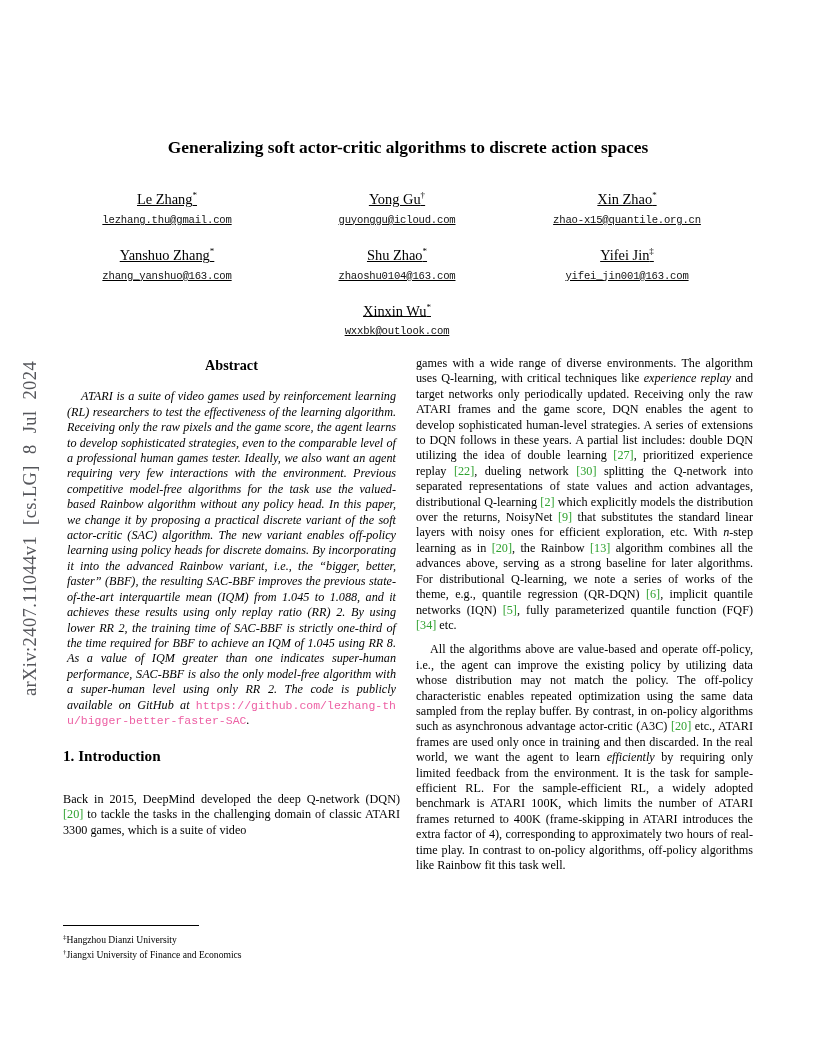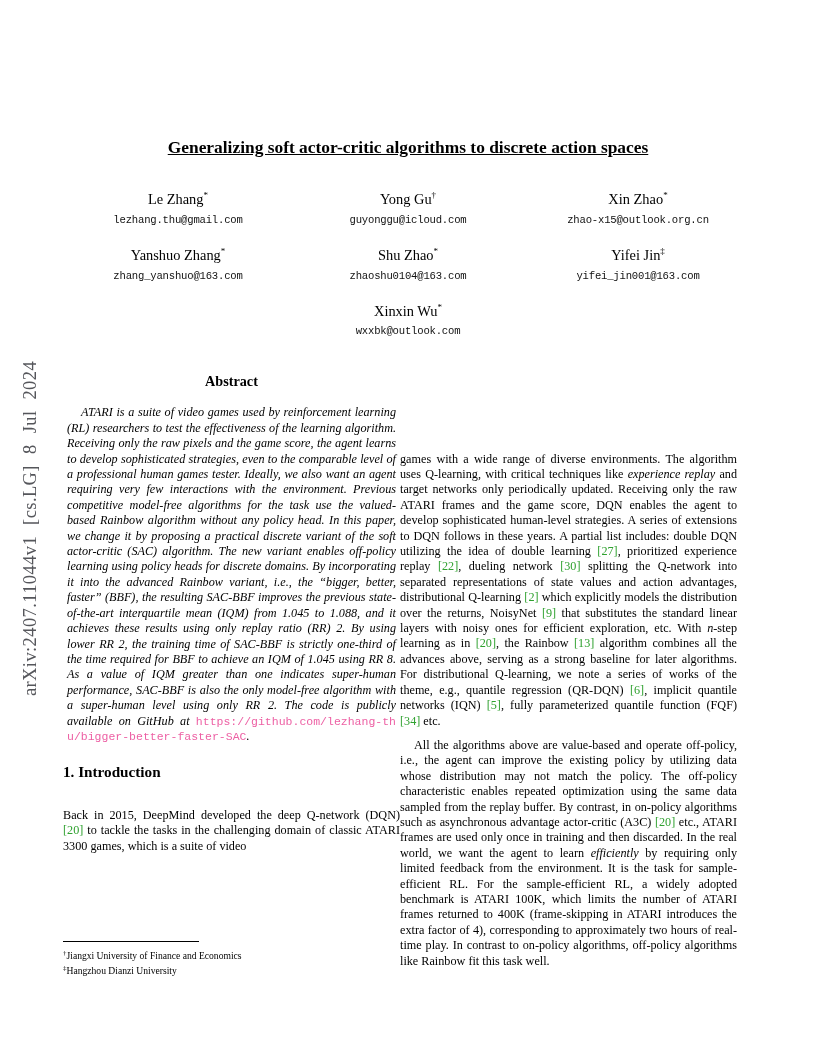--- a/index.html
+++ b/index.html
@@ -22,40 +22,40 @@
     font-size: 18.5px;
     word-spacing: 6px;
     letter-spacing: 0.4px;
     color: var(--banner, #55565b);
   }
 
   .title {
     position: absolute; top: 137px; left: 0;
     width: 100%; margin: 0;
     text-align: center;
-    font-size: 17.4px; font-weight: bold; text-decoration: underline;
+    font-size: 17.4px; font-weight: bold;
   }
 
-  .authors { position: absolute; top: 186px; left: 63px; width: 690px; }
+  .authors { position: absolute; top: 186px; left: 52px; width: 690px; text-decoration: underline; }
   .author-grid { display: grid; grid-template-columns: 1fr 1fr 1fr; row-gap: 16px; }
   .author { text-align: center; }
   .author-name { font-size: 14.4px; line-height: 18px; }
   .author-name sup { font-size: 9px; }
   .author-email {
     margin-top: 6px;
     font-family: "Liberation Mono", monospace;
     font-size: 10.6px; letter-spacing: -0.2px;
     color: #111111;
   }
   .author-center { margin-top: 16px; }
 
   .columns {
-    position: absolute; top: 372px; left: 63px;
+    position: absolute; top: 356px; left: 63px;
     width: 690px;
-    display: flex; gap: 0; align-items: flex-end;
+    display: flex; gap: 16px;
   }
   .col {
     width: 337px;
     font-size: 12.2px; line-height: 15.4px;
     text-align: justify;
   }
   .col-left { display: flex; flex-direction: column; height: 606px; }
 
   .abstract-heading {
     margin: 2px 0 12px;
@@ -105,21 +105,21 @@
         <div class="author-email">lezhang.thu@gmail.com</div>
       </div>
 
       <div class="author">
         <div class="author-name"><span>Yong Gu</span><sup>†</sup></div>
         <div class="author-email">guyonggu@icloud.com</div>
       </div>
 
       <div class="author">
         <div class="author-name"><span>Xin Zhao</span><sup>*</sup></div>
-        <div class="author-email">zhao-x15@outlook.org.cn</div>
+        <div class="author-email">zhao-x15@quantile.org.cn</div>
       </div>
 
       <div class="author">
         <div class="author-name"><span>Yanshuo Zhang</span><sup>*</sup></div>
         <div class="author-email">zhang_yanshuo@163.com</div>
       </div>
 
       <div class="author">
         <div class="author-name"><span>Shu Zhao</span><sup>*</sup></div>
         <div class="author-email">zhaoshu0104@163.com</div>
@@ -142,22 +142,22 @@
 
     <div class="col col-left">
       <div class="abstract-heading">Abstract</div>
       <p class="abstract-body"><span class="seg-plain">ATARI is a suite of video games used by reinforcement learning (RL) researchers to test the effectiveness of the learning algorithm. Receiving only the raw pixels and the game score, the agent learns to develop sophisticated strategies, even to the comparable level of a professional human games tester. Ideally, we also want an agent requiring very few interactions with the environment. Previous competitive model-free algorithms for the task use the valued-based Rainbow algorithm without any policy head. In this paper, we change it by proposing a practical discrete variant of the soft actor-critic (SAC) algorithm. The new variant enables off-policy learning using policy heads for discrete domains. By incorporating it into the advanced Rainbow variant, i.e., the “bigger, better, faster” (BBF), the resulting SAC-BBF improves the previous state-of-the-art interquartile mean (IQM) from 1.045 to 1.088, and it achieves these results using only replay ratio (RR) 2. By using lower RR 2, the training time of SAC-BBF is strictly one-third of the time required for BBF to achieve an IQM of 1.045 using RR 8. As a value of IQM greater than one indicates super-human performance, SAC-BBF is also the only model-free algorithm with a super-human level using only RR 2. The code is publicly available on GitHub at </span><span class="seg-url">https://github.com/lezhang-thu/bigger-better-faster-SAC</span><span class="seg-plain">.</span></p>
 
       <h2 class="section-heading">1. Introduction</h2>
       <p class="para"><span class="seg-plain">Back in 2015, DeepMind developed the deep Q-network (DQN) </span><span class="seg-cite">[20]</span><span class="seg-plain"> to tackle the tasks in the challenging domain of classic ATARI 3300 games, which is a suite of video</span></p>
 
       <div class="footnotes">
         <div class="footnote-rule"></div>
+        <div class="footnote"><sup>‡</sup><span>Hangzhou Dianzi University</span></div>
         <div class="footnote"><sup>†</sup><span>Jiangxi University of Finance and Economics</span></div>
-        <div class="footnote"><sup>‡</sup><span>Hangzhou Dianzi University</span></div>
       </div>
     </div>
 
     <div class="col col-right">
       <p class="para"><span class="seg-plain">games with a wide range of diverse environments. The algorithm uses Q-learning, with critical techniques like </span><span class="seg-i">experience replay</span><span class="seg-plain"> and target networks only periodically updated. Receiving only the raw ATARI frames and the game score, DQN enables the agent to develop sophisticated human-level strategies. A series of extensions to DQN follows in these years. A partial list includes: double DQN utilizing the idea of double learning </span><span class="seg-cite">[27]</span><span class="seg-plain">, prioritized experience replay </span><span class="seg-cite">[22]</span><span class="seg-plain">, dueling network </span><span class="seg-cite">[30]</span><span class="seg-plain"> splitting the Q-network into separated representations of state values and action advantages, distributional Q-learning </span><span class="seg-cite">[2]</span><span class="seg-plain"> which explicitly models the distribution over the returns, NoisyNet </span><span class="seg-cite">[9]</span><span class="seg-plain"> that substitutes the standard linear layers with noisy ones for efficient exploration, etc. With </span><span class="seg-i">n</span><span class="seg-plain">-step learning as in </span><span class="seg-cite">[20]</span><span class="seg-plain">, the Rainbow </span><span class="seg-cite">[13]</span><span class="seg-plain"> algorithm combines all the advances above, serving as a strong baseline for later algorithms. For distributional Q-learning, we note a series of works of the theme, e.g., quantile regression (QR-DQN) </span><span class="seg-cite">[6]</span><span class="seg-plain">, implicit quantile networks (IQN) </span><span class="seg-cite">[5]</span><span class="seg-plain">, fully parameterized quantile function (FQF) </span><span class="seg-cite">[34]</span><span class="seg-plain"> etc.</span></p>
       <p class="para para-indent"><span class="seg-plain">All the algorithms above are value-based and operate off-policy, i.e., the agent can improve the existing policy by utilizing data whose distribution may not match the policy. The off-policy characteristic enables repeated optimization using the same data sampled from the replay buffer. By contrast, in on-policy algorithms such as asynchronous advantage actor-critic (A3C) </span><span class="seg-cite">[20]</span><span class="seg-plain"> etc., ATARI frames are used only once in training and then discarded. In the real world, we want the agent to learn </span><span class="seg-i">efficiently</span><span class="seg-plain"> by requiring only limited feedback from the environment. It is the task for sample-efficient RL. For the sample-efficient RL, a widely adopted benchmark is ATARI 100K, which limits the number of ATARI frames returned to 400K (frame-skipping in ATARI introduces the extra factor of 4), corresponding to approximately two hours of real-time play. In contrast to on-policy algorithms, off-policy algorithms like Rainbow fit this task well.</span></p>
     </div>
 
   </div>
 

